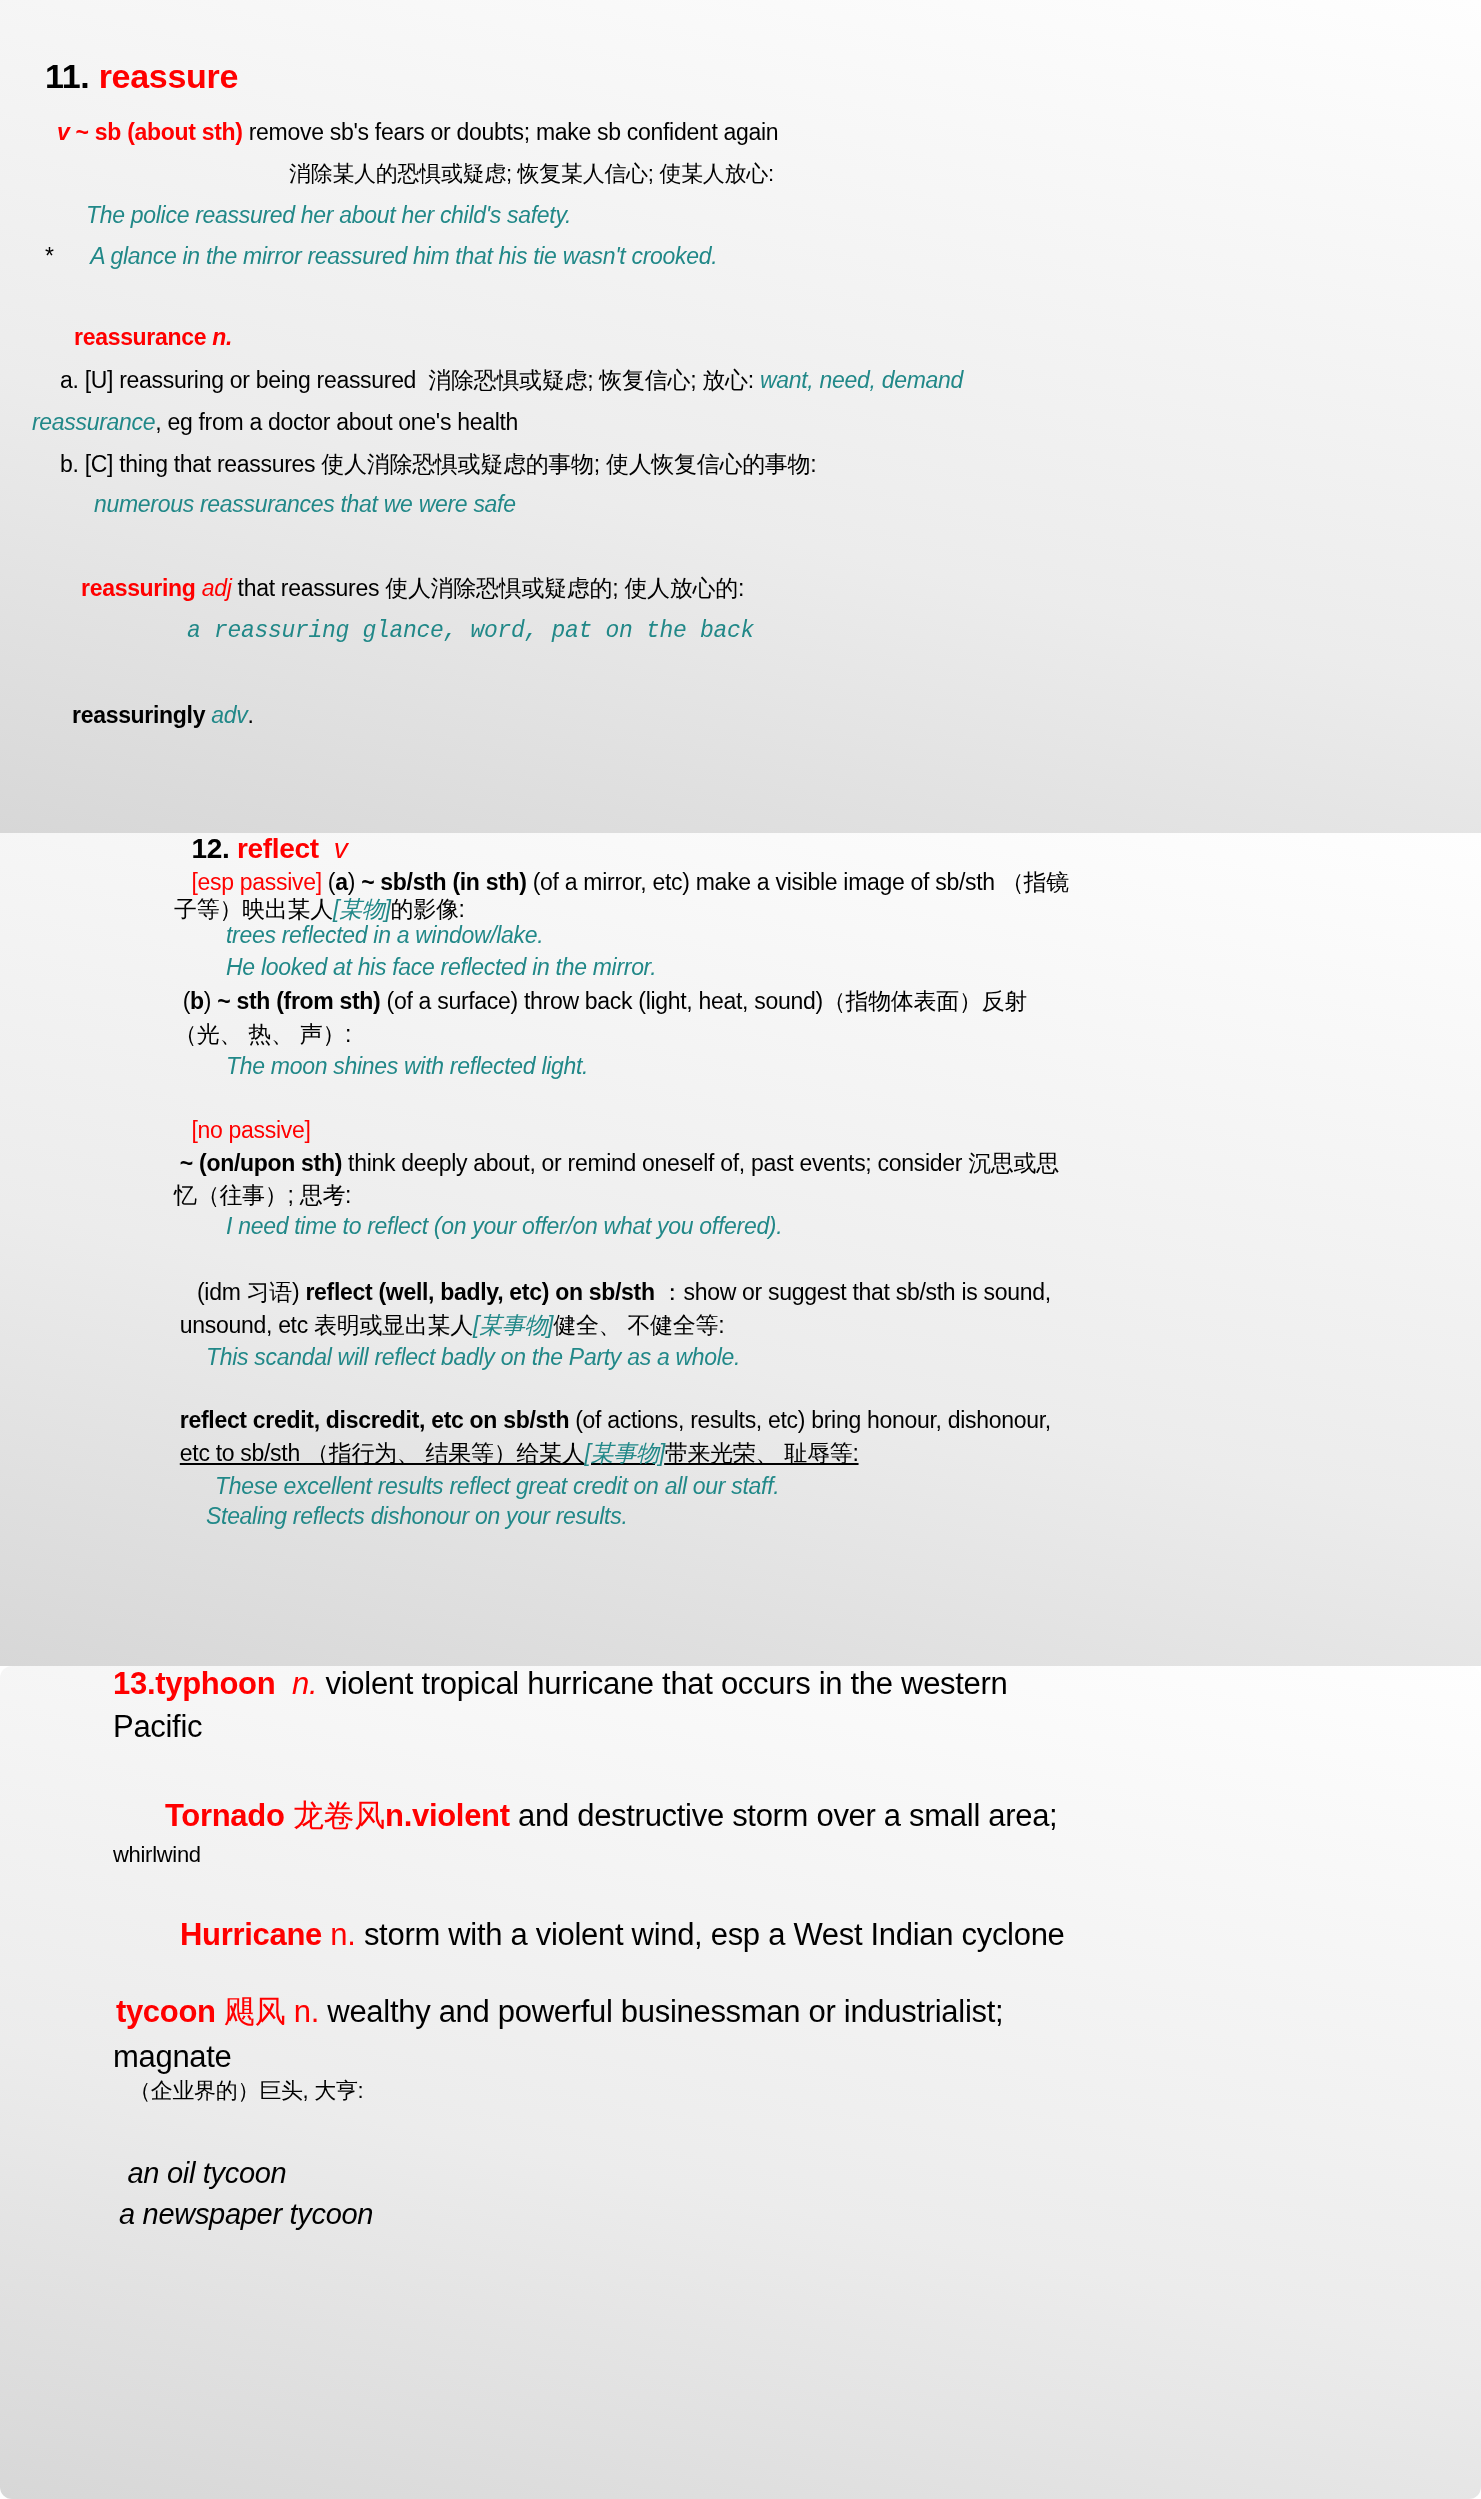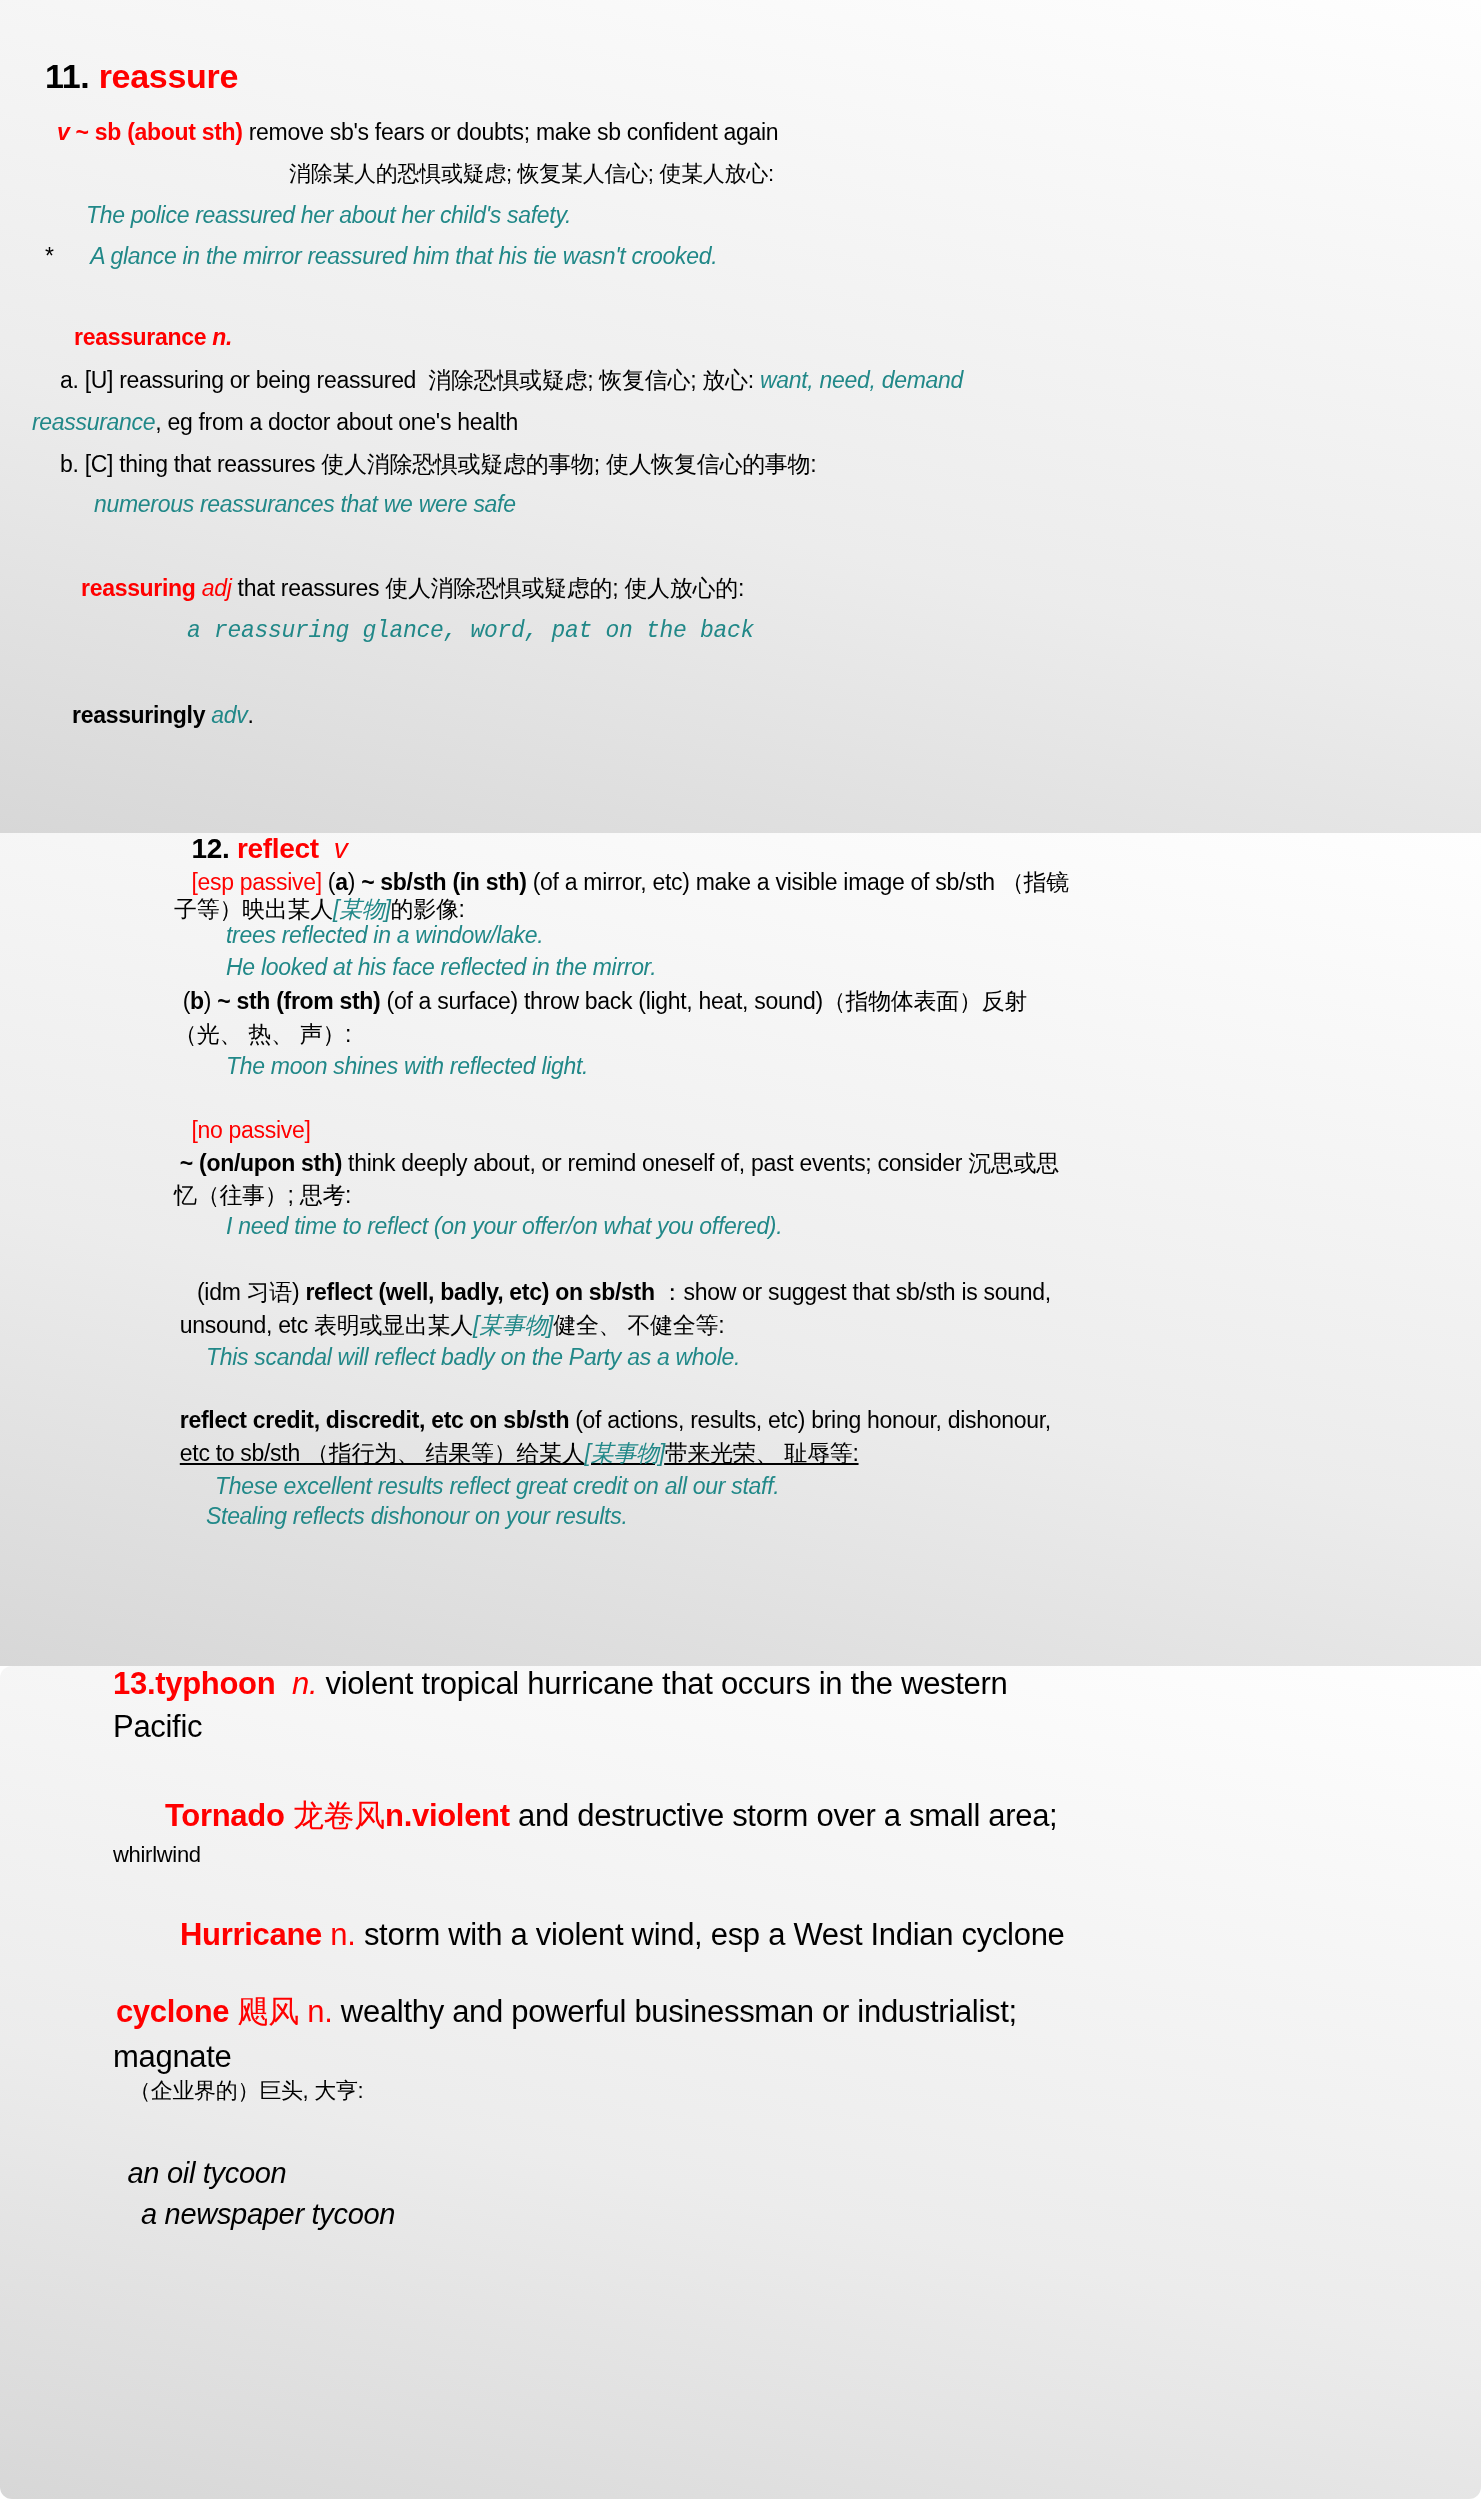--- a/index.html
+++ b/index.html
@@ -69,19 +69,19 @@
     <div class="line" style="margin-left: 5.8px; margin-top: 6.4px; text-decoration: underline;"><span class="s-k">etc to sb/sth （指行为、 结果等）给某人</span><span class="s-ti">[某事物]</span><span class="s-k">带来光荣、 耻辱等:</span></div>
     <div class="line" style="margin-left: 41px; margin-top: 6.4px;"><span class="s-ti">These excellent results reflect great credit on all our staff.</span></div>
     <div class="line" style="margin-left: 32px; margin-top: 4px;"><span class="s-ti">Stealing reflects dishonour on your results.</span></div>
   </section>
 <section class="slide" data-slide="2">
     <div class="line" style="margin-left: 0px; margin-top: 0px; font-size: 31px;"><span class="s-rb">13.typhoon</span><span class="s-k">  </span><span class="s-ri">n.</span><span class="s-k"> violent tropical hurricane that occurs in the western</span></div>
     <div class="line" style="margin-left: 0px; margin-top: 7.5px; font-size: 31px;"><span class="s-k">Pacific</span></div>
     <div class="line" style="margin-left: 52px; margin-top: 53px; font-size: 31px;"><span class="s-rb">Tornado </span><span class="s-r">龙卷风</span><span class="s-rb">n.violent</span><span class="s-k"> and destructive storm over a small area;</span></div>
     <div class="line" style="margin-left: 0px; margin-top: 8.7px; font-size: 22px;"><span class="s-k">whirlwind</span></div>
     <div class="line" style="margin-left: 67px; margin-top: 50px; font-size: 31px;"><span class="s-rb">Hurricane </span><span class="s-r">n. </span><span class="s-k">storm with a violent wind, esp a West Indian cyclone</span></div>
-    <div class="line" style="margin-left: 2.9px; margin-top: 41px; font-size: 31px;"><span class="s-rb">cyclone </span><span class="s-r">飓风 </span><span class="s-r">n. </span><span class="s-k">wealthy and powerful businessman or industrialist;</span></div>
+    <div class="line" style="margin-left: 2.9px; margin-top: 41px; font-size: 31px;"><span class="s-rb">tycoon </span><span class="s-r">飓风 </span><span class="s-r">n. </span><span class="s-k">wealthy and powerful businessman or industrialist;</span></div>
     <div class="line" style="margin-left: 0px; margin-top: 9.3px; font-size: 31px;"><span class="s-k">magnate</span></div>
     <div class="line" style="margin-left: 16px; margin-top: 2.9px; font-size: 22px;"><span class="s-k">（企业界的）巨头, 大亨:</span></div>
     <div class="line" style="margin-left: 14.5px; margin-top: 54px; font-size: 29px;"><span class="s-ki">an oil tycoon</span></div>
-    <div class="line" style="margin-left: 28px; margin-top: 7.5px; font-size: 29px;"><span class="s-ki">a newspaper tycoon</span></div>
+    <div class="line" style="margin-left: 6px; margin-top: 7.5px; font-size: 29px;"><span class="s-ki">a newspaper tycoon</span></div>
   </section>
 
 
 </body></html>

